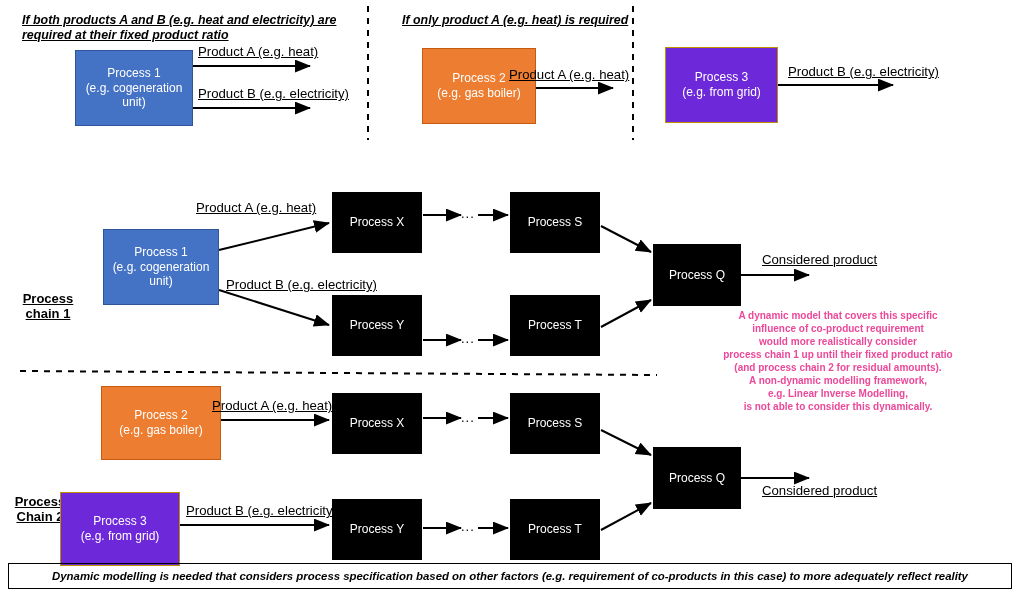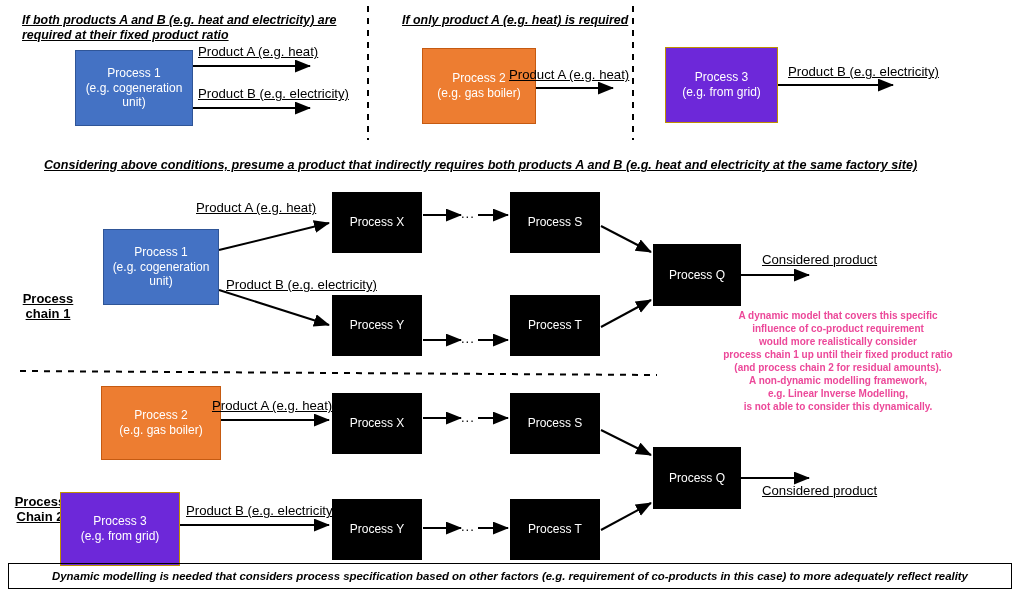--- a/index.html
+++ b/index.html
@@ -183,21 +183,20 @@
   <div class="txt flow-label" style="left:509px; top:67px;">Product A (e.g. heat)</div>
 
   <div class="pbox yellow" style="left:665px; top:47px; width:113px; height:76px;">
     <div>
       <span>Process 3</span><br>
       <span>(e.g. from grid)</span>
     </div>
   </div>
   <div class="txt flow-label" style="left:788px; top:64px;">Product B (e.g. electricity)</div>
 
-  <div class="txt cond-title" style="left:44px; top:158px; width:940px; font-size:12.6px;">Considering above conditions, presume a product that indirectly requires both products A and B (e.g. heat and electricity at the same factory site)</div>
 
   <div class="txt chain-label" style="left:8px; top:257px; width:80px;">
     <span>Process</span><br>
     <span>chain 1</span>
   </div>
 
   <div class="pbox blue" style="left:103px; top:229px; width:116px; height:76px;">
     <div>
       <span>Process 1</span><br>
       <span>(e.g. cogeneration unit)</span>

